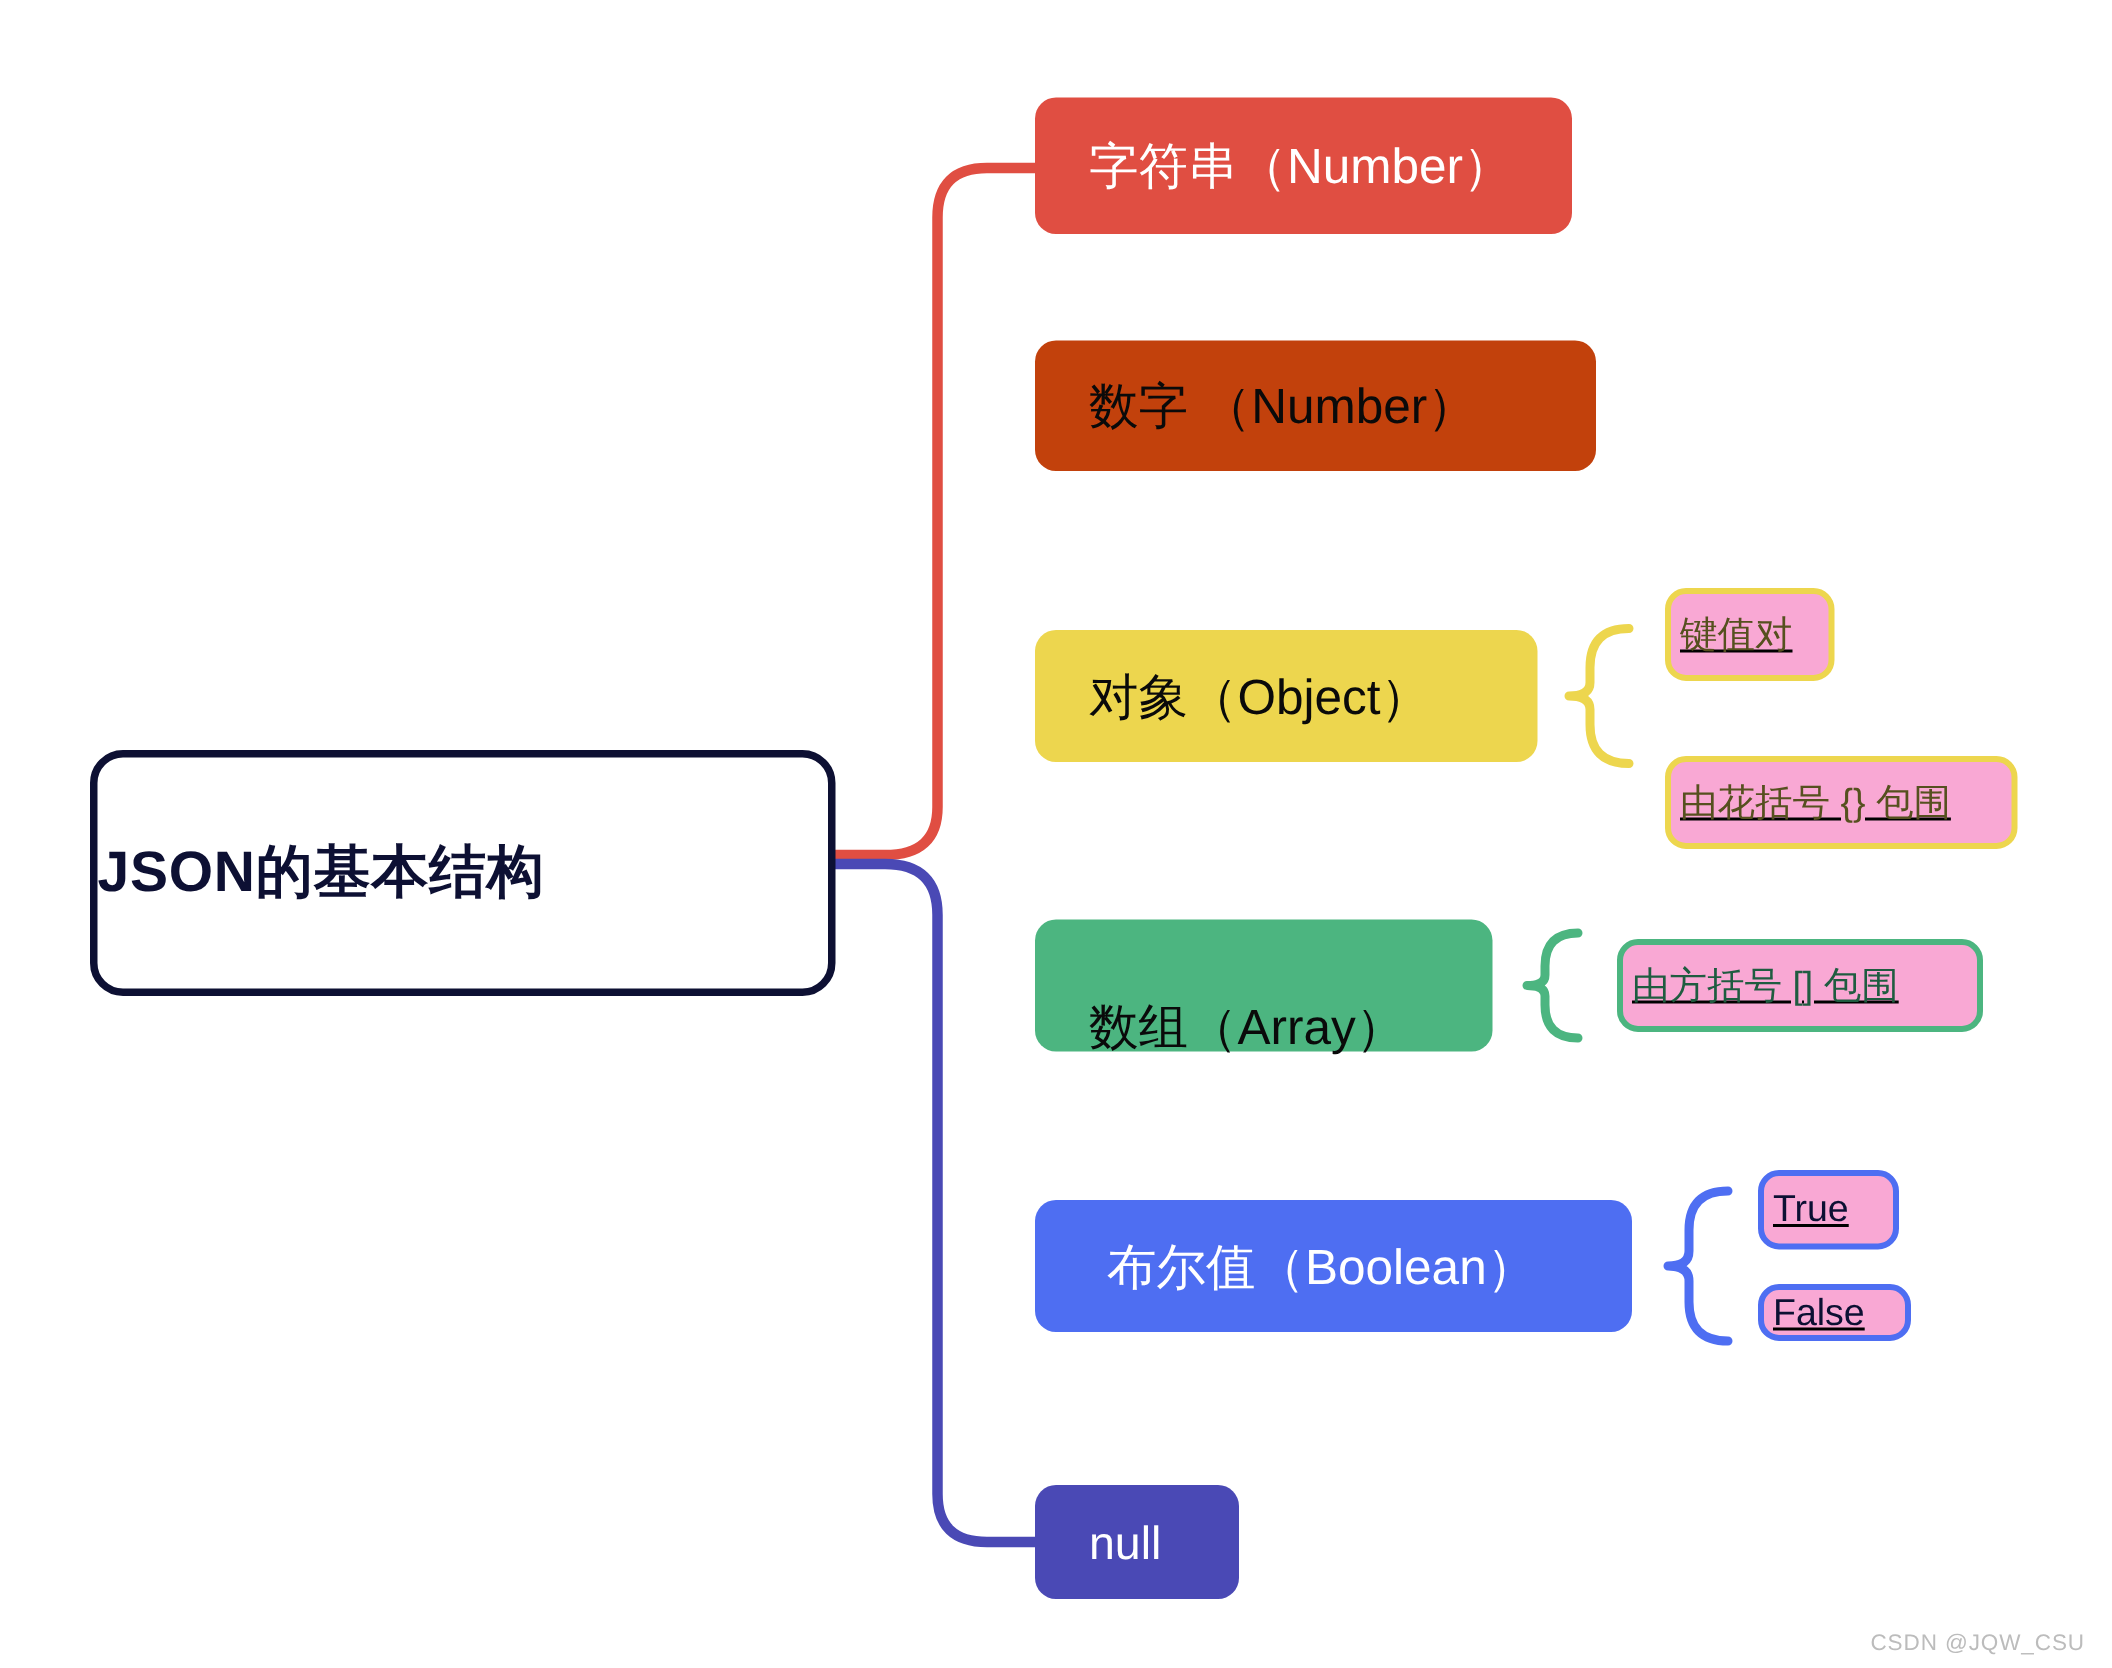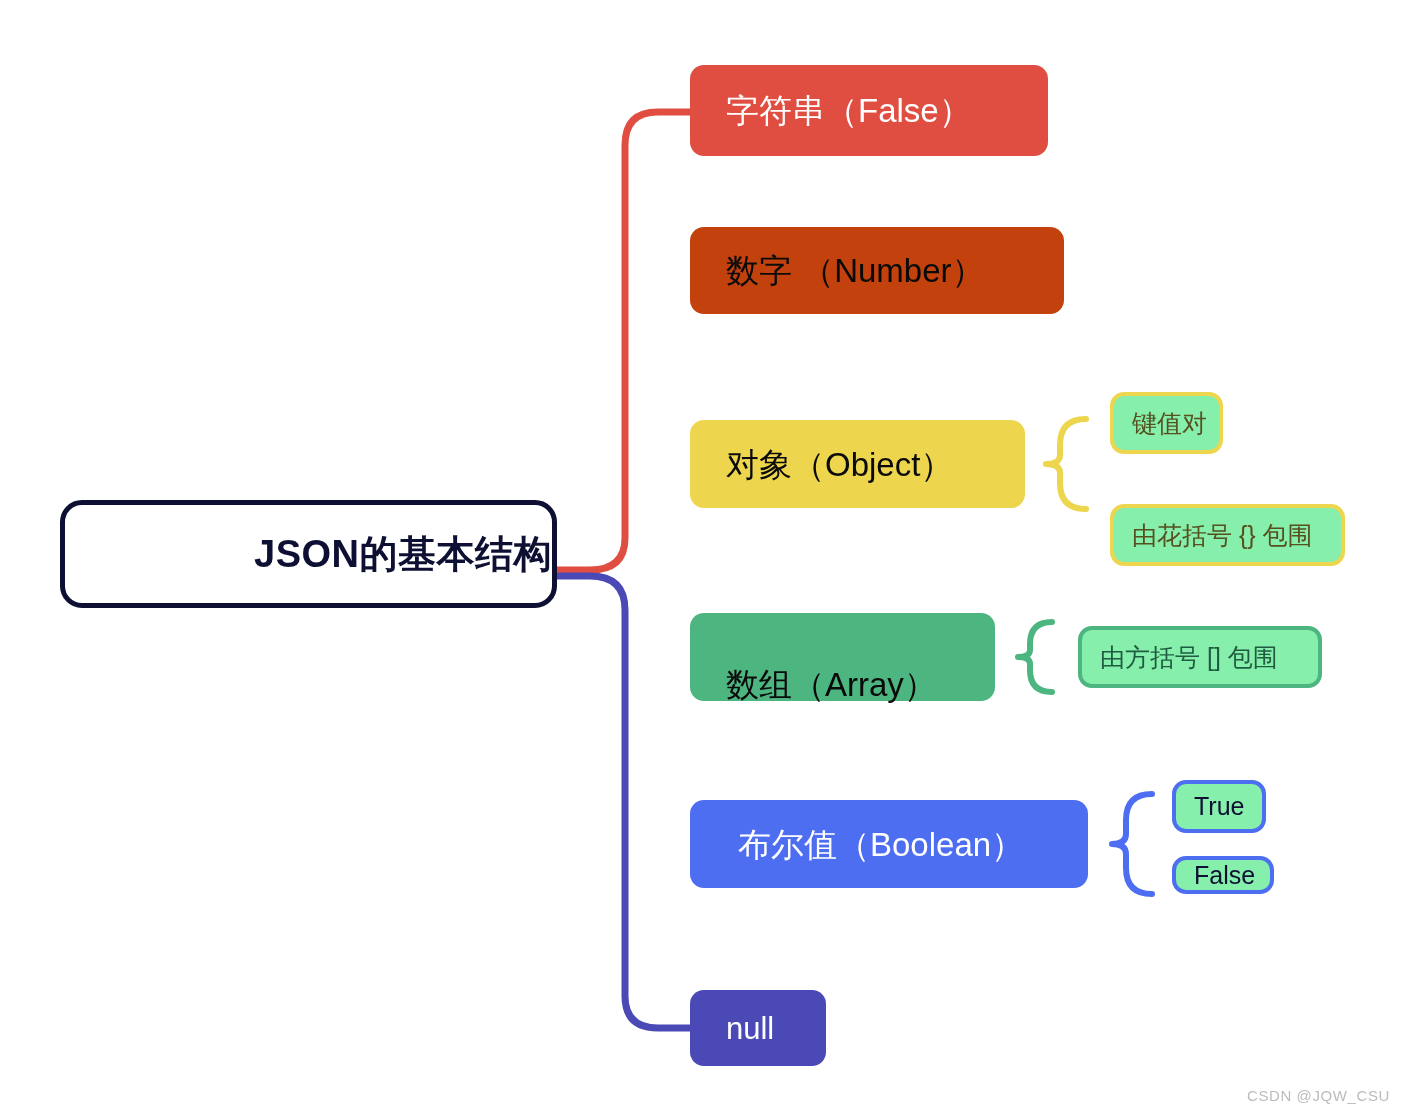--- a/index.html
+++ b/index.html
@@ -38,25 +38,25 @@
   .node-label {
     display: block;
     line-height: 1;
   }
 
   
   .root-node {
     left: 60px;
     top: 500px;
     width: 497px;
-    height: 108px;
+    height: 164px;
     border: 5px solid #0d1033;
     border-radius: 22px;
     background: #ffffff;
-    justify-content: flex-end;
+    justify-content: flex-start;
   }
   .root-node .node-label {
     font-size: 38px;
     font-weight: bold;
     color: #0d1033;
     letter-spacing: 0.5px;
   }
 
   
   .branch {
@@ -108,23 +108,24 @@
   .n-null {
     left: 690px; top: 990px;
     width: 136px; height: 76px;
     background: #4a49b5;
   }
   .n-null .node-label { color: #ffffff; font-size: 31px; }
 
   
   .leaf {
     border-radius: 14px;
-    background: #86efac;
+    background: #f9a8d4;
     border-style: solid;
-    padding-left: 18px;
+    padding-left: 6px;
+    text-decoration: underline;
   }
   .leaf .node-label {
     font-size: 25px;
   }
 
   .l-kv {
     left: 1110px; top: 392px;
     width: 113px; height: 62px;
     border-width: 4px;
     border-color: #edd64e;
@@ -191,21 +192,21 @@
     <path d="M 1052 622 Q 1030 622 1030 644 L 1030 650 Q 1030 657 1018 657 Q 1030 657 1030 664 L 1030 670 Q 1030 692 1052 692" fill="none" stroke="#4cb580" stroke-width="6" stroke-linecap="round" stroke-linejoin="round"></path>
 
     <path d="M 1152 794 Q 1126 794 1126 820 L 1126 834 Q 1126 844 1112 844 Q 1126 844 1126 854 L 1126 868 Q 1126 894 1152 894" fill="none" stroke="#4e6ef2" stroke-width="6" stroke-linecap="round" stroke-linejoin="round"></path>
   </svg>
 
   <div class="node root-node">
     <span class="node-label">JSON的基本结构</span>
   </div>
 
   <div class="node branch n-string">
-    <span class="node-label">字符串（False）</span>
+    <span class="node-label">字符串（Number）</span>
   </div>
 
   <div class="node branch n-number">
     <span class="node-label">数字 （Number）</span>
   </div>
 
   <div class="node branch n-object">
     <span class="node-label">对象（Object）</span>
   </div>
 

